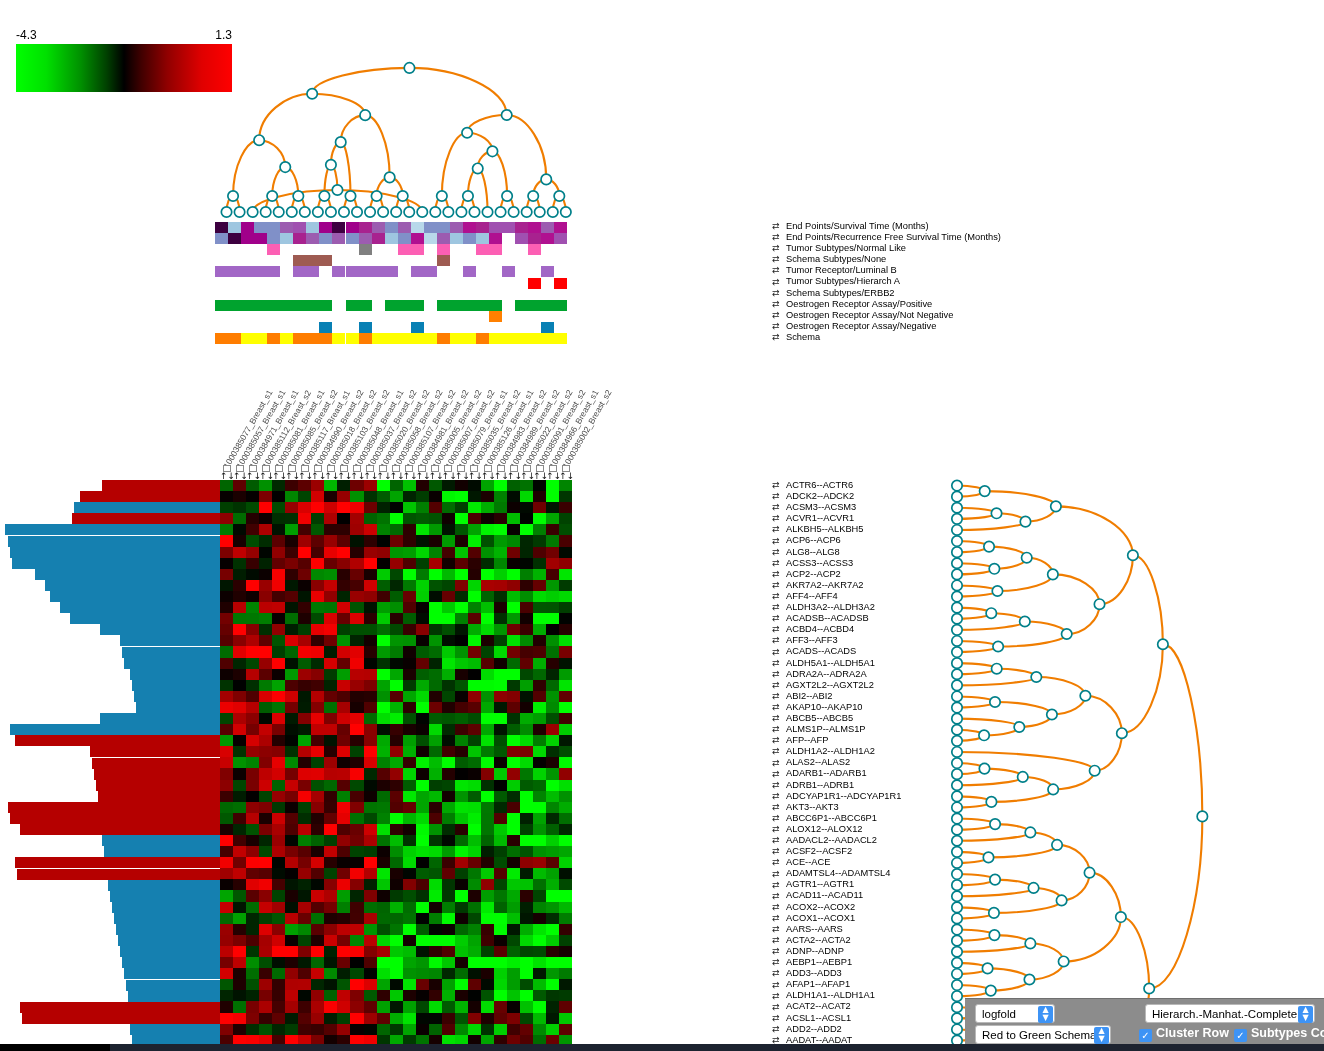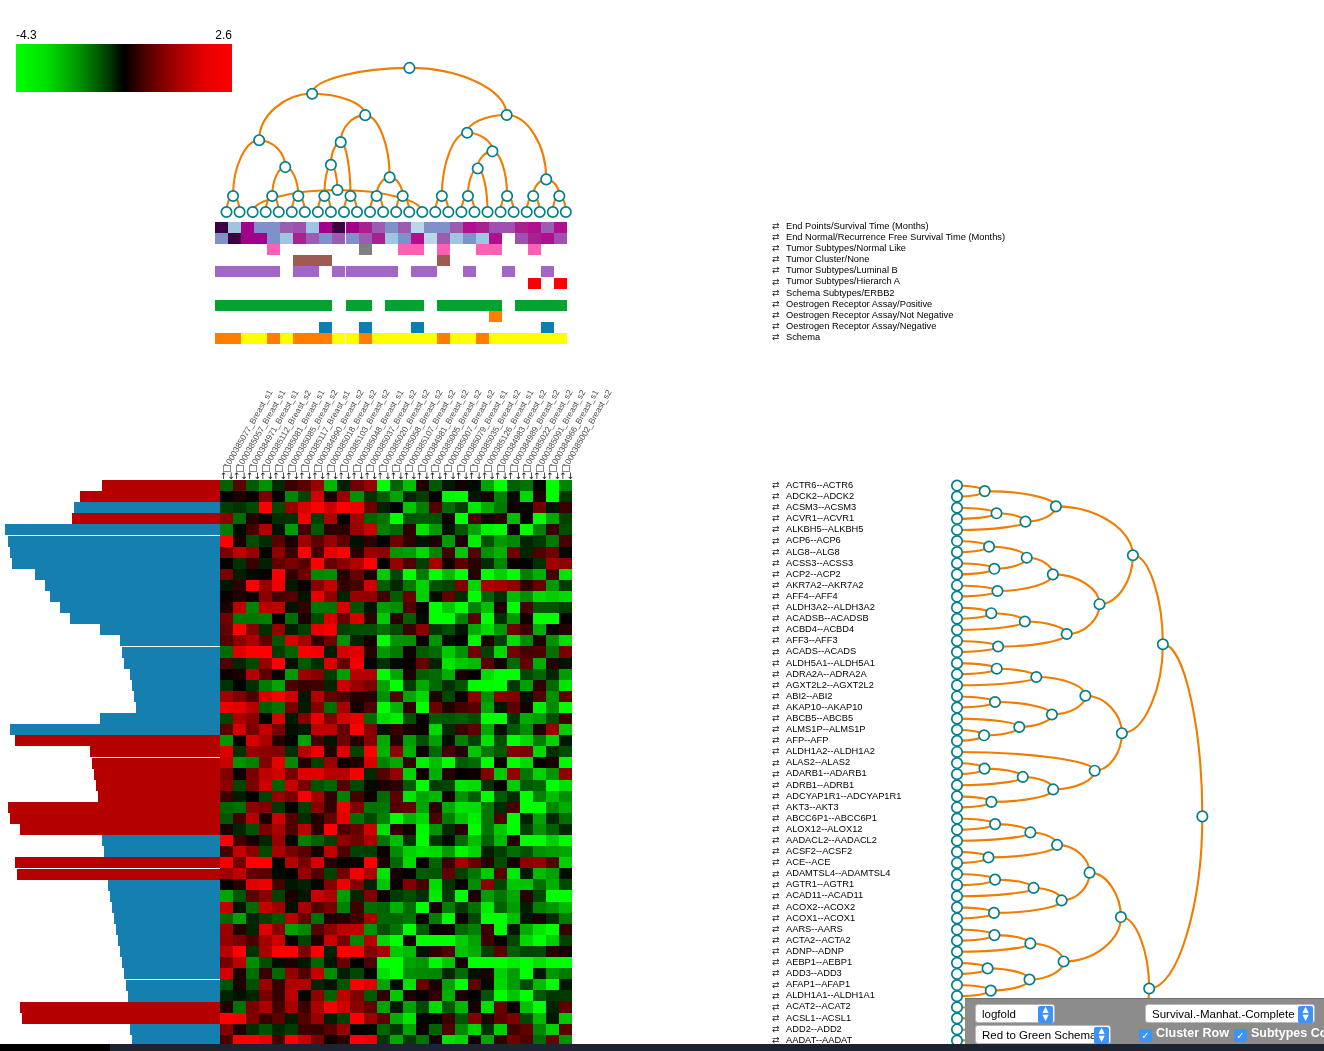--- a/index.html
+++ b/index.html
@@ -54,21 +54,21 @@
          color:#fff;font-style:normal;font-size:10px;text-align:center;line-height:13px;
          vertical-align:-2px;margin-right:4px;font-family:"DejaVu Sans",sans-serif;}
   #taskbar{position:absolute;left:0;bottom:0;width:1324px;height:7px;background:#1d2330;}
   #taskbar .blk{position:absolute;left:0;top:0;width:110px;height:7px;background:#000;}
 </style>
 </head>
 <body>
 
 <div class="abs" id="legend-wrap">
   <span class="legend-lab" style="left:0;">-4.3</span>
-  <span class="legend-lab" style="right:0;">2.6</span>
+  <span class="legend-lab" style="right:0;">1.3</span>
   <div id="legend-bar"></div>
 </div>
 
 <svg class="dendro" id="col-dendro" style="left:210px;top:0px;" width="580" height="220">
     <path d="M296.69218750000005,114.9794222516939 C296.69218750000005,89.09065415810328 248.06054687500006,67.90893480880186 199.42890625000004,67.90893480880186"></path>
     <path d="M102.16562500000002,93.75513376481831 C102.16562500000002,79.53972433900927 150.79726562500002,67.90893480880186 199.42890625000004,67.90893480880186"></path>
     <path d="M155.18125000000003,115.17439219495282 C155.18125000000003,103.39380005837884 128.67343750000003,93.75513376481831 102.16562500000002,93.75513376481831"></path>
     <path d="M49.15,140.20331048313528 C49.15,114.65681328806095 75.6578125,93.75513376481831 102.16562500000002,93.75513376481831"></path>
     <path d="M336.25,179.40138474898413 C336.25,143.9693053754745 316.47109375,114.9794222516939 296.69218750000005,114.9794222516939"></path>
     <path d="M257.13437500000003,132.72836174769327 C257.13437500000003,122.96644502489362 276.91328125000007,114.9794222516939 296.69218750000005,114.9794222516939"></path>
@@ -468,24 +468,24 @@
     <div class="annot-cell" style="left: 274.05px; top: 111px; width: 13.05px; height: 11.1px; background: rgb(255, 255, 0);"></div>
     <div class="annot-cell" style="left: 287.1px; top: 111px; width: 13.05px; height: 11.1px; background: rgb(255, 255, 0);"></div>
     <div class="annot-cell" style="left: 300.15px; top: 111px; width: 13.05px; height: 11.1px; background: rgb(255, 255, 0);"></div>
     <div class="annot-cell" style="left: 313.2px; top: 111px; width: 13.05px; height: 11.1px; background: rgb(255, 255, 0);"></div>
     <div class="annot-cell" style="left: 326.25px; top: 111px; width: 13.05px; height: 11.1px; background: rgb(255, 255, 0);"></div>
     <div class="annot-cell" style="left: 339.3px; top: 111px; width: 13.05px; height: 11.1px; background: rgb(255, 255, 0);"></div>
     <div class="annot-cell" style="left: 144px; top: 22.2px; width: 13.05px; height: 11.1px; background: rgb(128, 128, 128);"></div>
   </div>
 <div class="annot-labels">
     <div>End Points/Survival Time (Months)</div>
-    <div>End Normal/Recurrence Free Survival Time (Months)</div>
+    <div>End Points/Recurrence Free Survival Time (Months)</div>
     <div>Tumor Subtypes/Normal Like</div>
-    <div>Tumor Cluster/None</div>
-    <div>Tumor Subtypes/Luminal B</div>
+    <div>Schema Subtypes/None</div>
+    <div>Tumor Receptor/Luminal B</div>
     <div>Tumor Subtypes/Hierarch A</div>
     <div>Schema Subtypes/ERBB2</div>
     <div>Oestrogen Receptor Assay/Positive</div>
     <div>Oestrogen Receptor Assay/Not Negative</div>
     <div>Oestrogen Receptor Assay/Negative</div>
     <div>Schema</div>
   </div>
 
 <div class="abs" id="collabels" style="left:0;top:0;width:1324px;height:480px;pointer-events:none;">
     <div class="collab" style="left: 230px; top: 460px;">1000385077_Breast_s1</div>
@@ -1075,21 +1075,21 @@
 <div id="panel">
   <div class="sel" style="left:10px;top:5px;width:80px;">
     <span>logfold</span>
     <span class="stp">▲<br>▼</span>
   </div>
   <div class="sel" style="left:10px;top:26px;width:136px;">
     <span>Red to Green Schema</span>
     <span class="stp">▲<br>▼</span>
   </div>
   <div class="sel" style="left:180px;top:5px;width:170px;">
-    <span>Survival.-Manhat.-Complete</span>
+    <span>Hierarch.-Manhat.-Complete</span>
     <span class="stp">▲<br>▼</span>
   </div>
   <div class="chk" style="left:174px;top:27px;">
     <i>✓</i><span>Cluster Row</span>
   </div>
   <div class="chk" style="left:269px;top:27px;">
     <i>✓</i><span>Subtypes Col</span>
   </div>
 </div>
 

